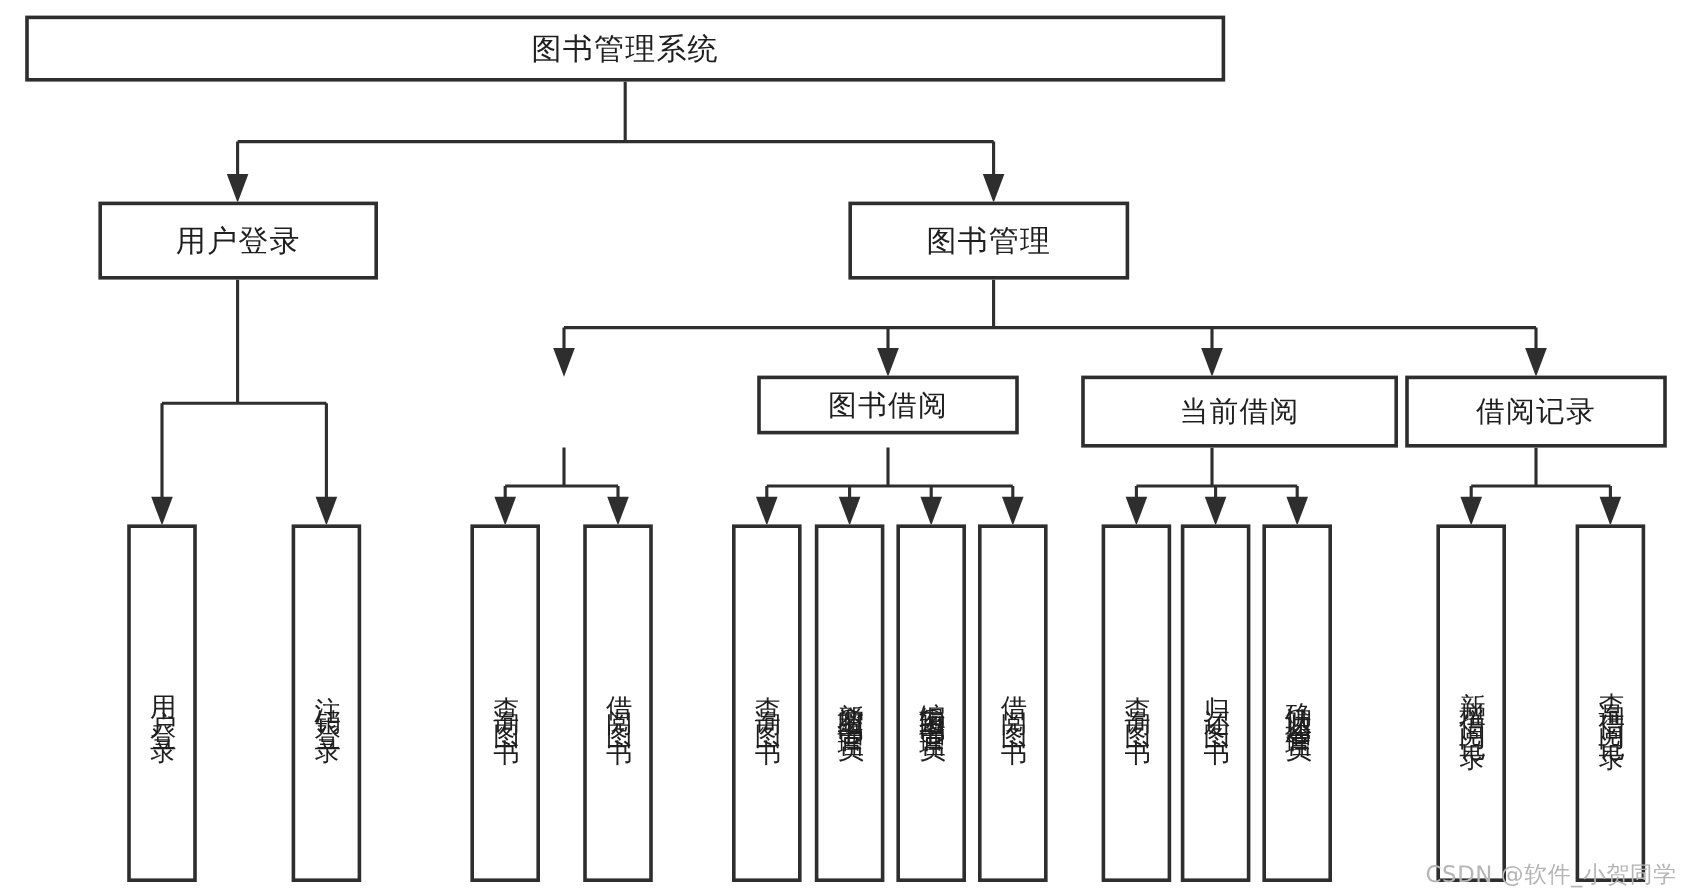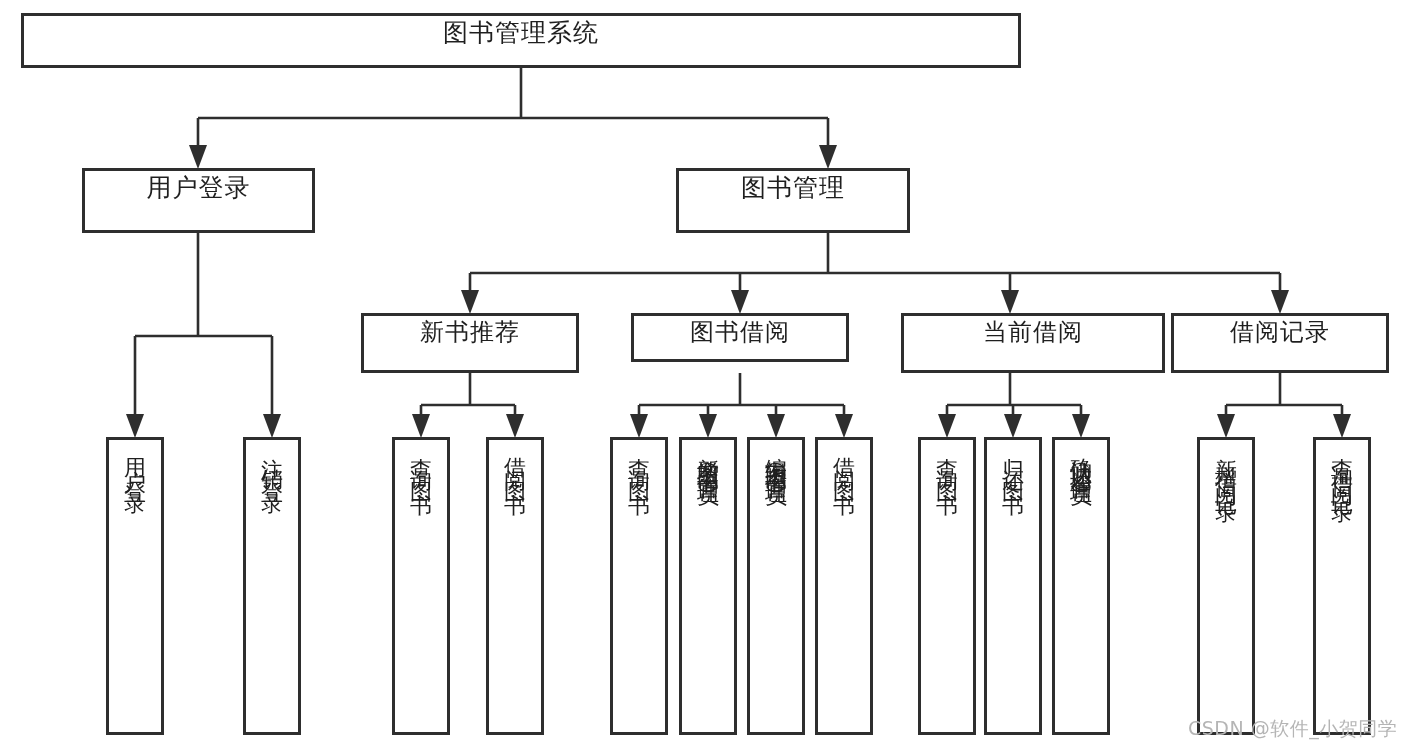--- a/index.html
+++ b/index.html
@@ -13,21 +13,21 @@
     overflow:hidden;
   }
   .wires{position:absolute;left:0;top:0;width:1405px;height:747px;z-index:1;}
   .wires path{stroke:#2e2e2e;stroke-width:2.6;fill:none;}
   .wires polygon{fill:#2e2e2e;stroke:none;}
   .node{
     position:absolute;
     box-sizing:border-box;
     background:#ffffff;
     border:3px solid #2e2e2e;
-    display:flex;justify-content:center;
+    display:flex;align-items:center;justify-content:center;
     z-index:2;
   }
   .hlabel{font-size:25px;letter-spacing:1px;white-space:nowrap;}
   .l3 .hlabel{font-size:24px;}
   .leaf{width:58px;top:437px;height:298px;}
   .vtext{
     writing-mode:vertical-rl;
     text-orientation:mixed;
     font-size:22px;
     line-height:1;
@@ -86,27 +86,24 @@
     <polygon points="1333,414 1351,414 1342,438"></polygon>
   </svg>
 
   <div class="node" style="left:21px;top:13px;width:1000px;height:55px;">
     <span class="hlabel">图书管理系统</span>
   </div>
 
   <div class="node" style="left:82px;top:168px;width:233px;height:65px;">
     <span class="hlabel">用户登录</span>
   </div>
-  <div class="node" style="left:676px;top:168px;width:234px;height:65px;">
+  <div class="node" style="left:707px;top:168px;width:234px;height:65px;">
     <span class="hlabel">图书管理</span>
   </div>
 
-  <div class="node l3" style="left:361px;top:313px;width:218px;height:60px;">
-    <span class="hlabel">新书推荐</span>
-  </div>
   <div class="node l3" style="left:631px;top:313px;width:218px;height:49px;">
     <span class="hlabel">图书借阅</span>
   </div>
   <div class="node l3" style="left:901px;top:313px;width:264px;height:60px;">
     <span class="hlabel">当前借阅</span>
   </div>
   <div class="node l3" style="left:1171px;top:313px;width:218px;height:60px;">
     <span class="hlabel">借阅记录</span>
   </div>
 

